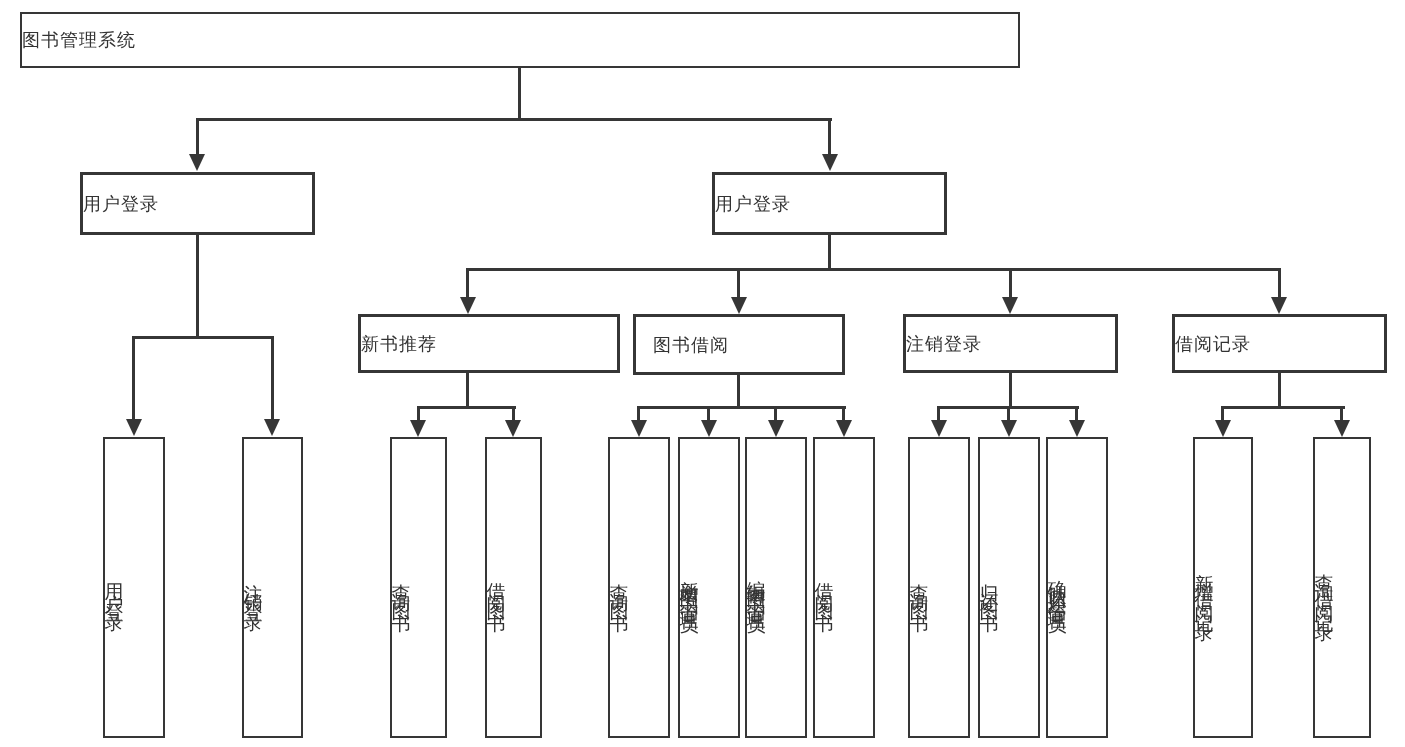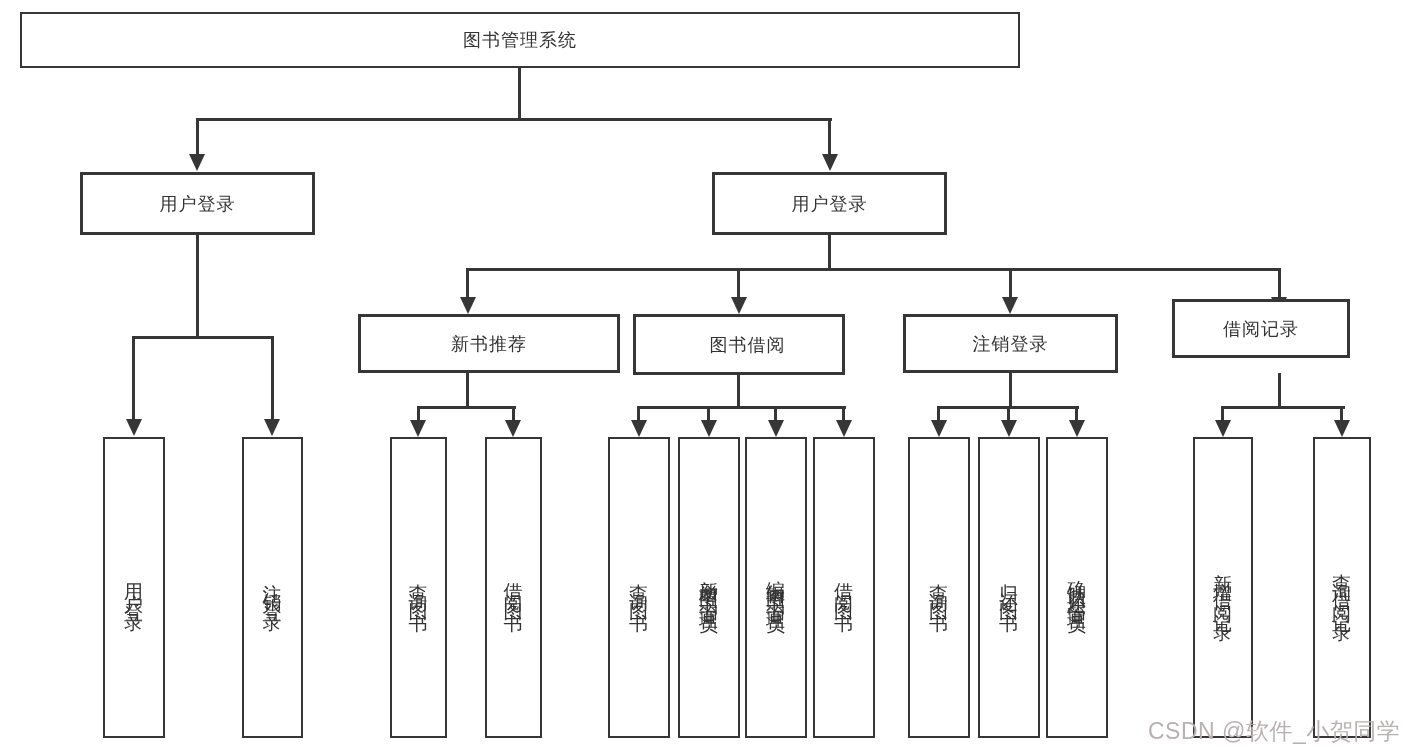--- a/index.html
+++ b/index.html
@@ -16,21 +16,21 @@
     font-family: "Liberation Sans", sans-serif;
     color: #333333;
   }
   .box {
     position: absolute;
     box-sizing: border-box;
     background: #ffffff;
     border: 3px solid #363636;
     display: flex;
     align-items: center;
-    justify-content: center;
+    justify-content: flex-start;
     z-index: 2;
   }
   .box.root {
     border-width: 2px;
     font-size: 18px;
     letter-spacing: 1px;
   }
   .box.lvl1, .box.lvl2 {
     font-size: 18px;
     letter-spacing: 1px;
@@ -119,21 +119,21 @@
 
   <div class="box lvl2" style="left:358px; top:314px; width:262px; height:59px;">
     <span>新书推荐</span>
   </div>
   <div class="box lvl2" style="left:633px; top:314px; width:212px; height:61px;padding-left:17px;">
     <span>图书借阅</span>
   </div>
   <div class="box lvl2" style="left:903px; top:314px; width:215px; height:59px;">
     <span>注销登录</span>
   </div>
-  <div class="box lvl2" style="left:1172px; top:299px; width:178px; height:59px;">
+  <div class="box lvl2" style="left:1172px; top:314px; width:215px; height:59px;">
     <span>借阅记录</span>
   </div>
 
   <div class="vline" style="left:466px; top:373px; height:36px;"></div>
   <div class="hline" style="left:417px; top:406px; width:99px;"></div>
   <div class="vline" style="left:417px; top:406px; height:16px;"></div>
   <div class="arrow" style="left:410px; top:420px;"></div>
   <div class="vline" style="left:512px; top:406px; height:16px;"></div>
   <div class="arrow" style="left:505px; top:420px;"></div>
 
@@ -201,15 +201,14 @@
     <span class="vtext">确认归还（管理员）</span>
   </div>
 
   <div class="box leaf" style="left:1193px; top:437px; width:60px; height:301px;">
     <span class="vtext">新增借阅记录</span>
   </div>
   <div class="box leaf" style="left:1313px; top:437px; width:58px; height:301px;">
     <span class="vtext">查询借阅记录</span>
   </div>
 
-  <div class="watermark">CSDN @软件_小贺同学</div>
 
 </div>
 
 </body></html>

